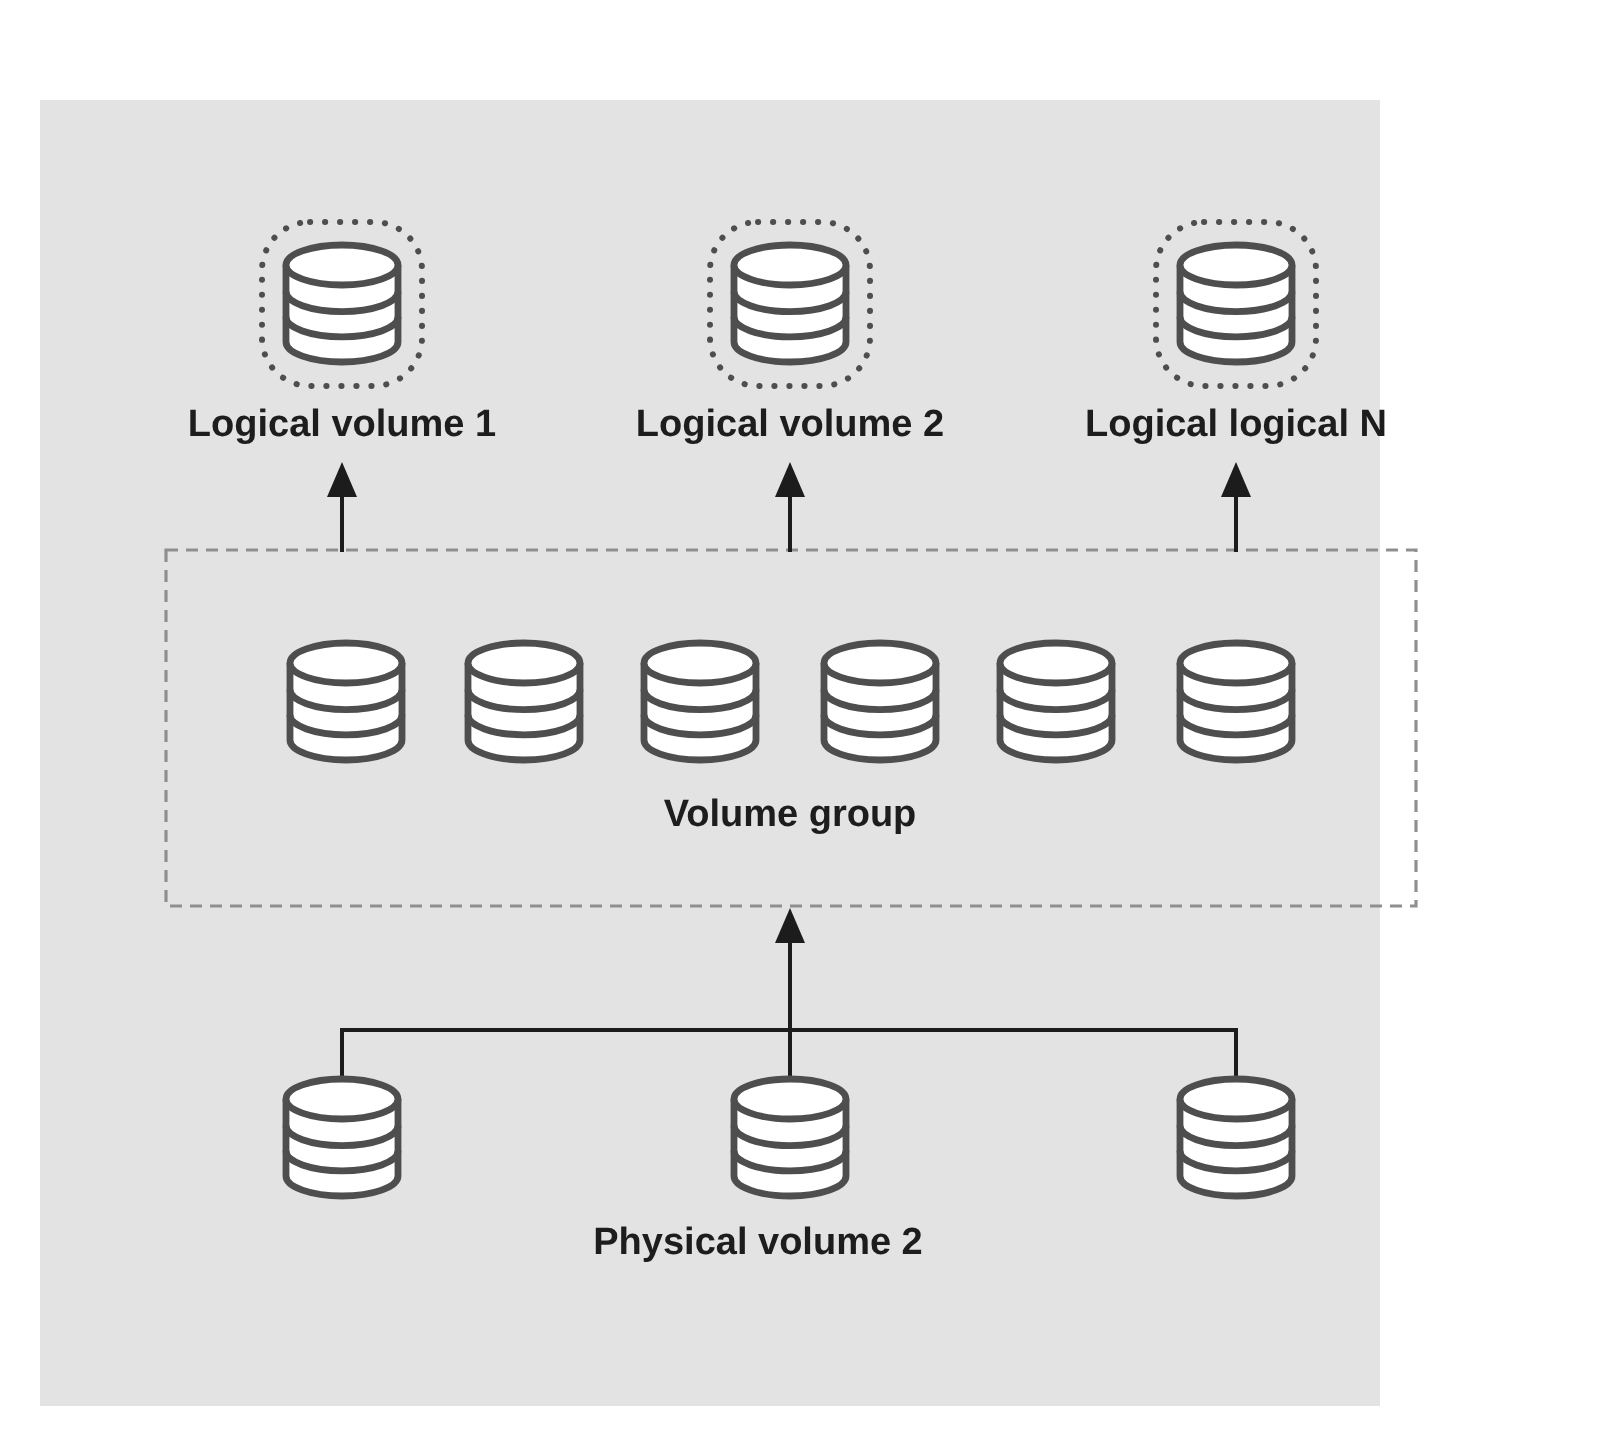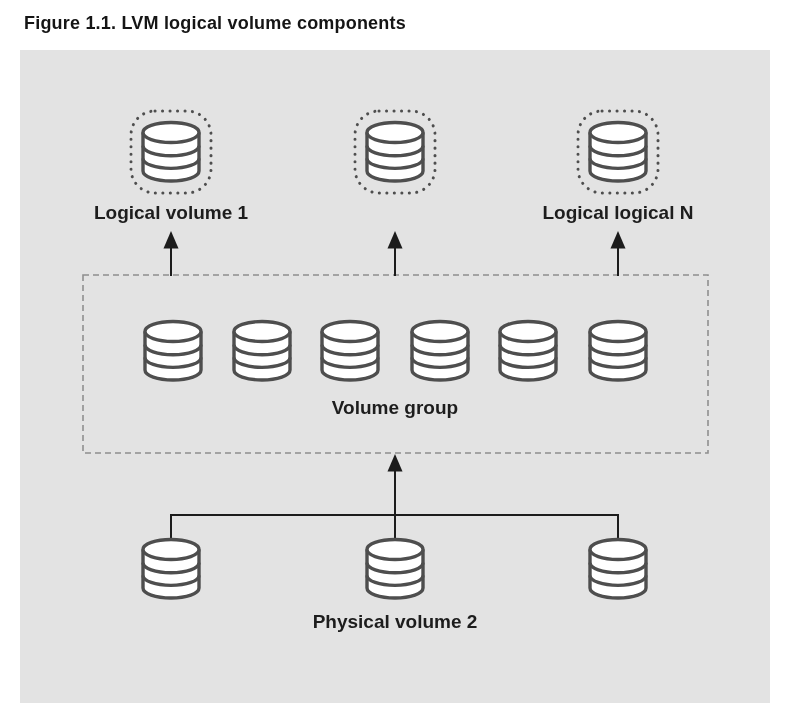--- a/index.html
+++ b/index.html
@@ -1,20 +1,20 @@
 <!DOCTYPE html>
 <html style="--page-bg: #ffffff; --panel-bg: #e3e3e3; --icon-stroke: #4e4e4e; --line-color: #1c1c1c; --dashed-border: #8f8f8f; --title-text: #151515; --label-text: #1d1d1d;"><head>
 <meta charset="utf-8">
 <style>
   html,body{margin:0;padding:0;background:#fff;}
   .page{position:relative;width:806px;height:724px;background:var(--page-bg,#ffffff);
         font-family:"Liberation Sans",sans-serif;overflow:hidden;}
   .figure-title{position:absolute;left:24px;top:13px;margin:0;font-size:18px;font-weight:700;
         letter-spacing:.2px;color:var(--title-text,#151515);white-space:nowrap;}
-  .panel{position:absolute;left:20px;top:50px;width:750px;height:653px;background:var(--panel-bg,#e3e3e3);}
+  .panel{position:absolute;left:20px;top:50px;width:670px;height:653px;background:var(--panel-bg,#e3e3e3);}
   .overlay{position:absolute;left:0;top:0;}
   .line{stroke:var(--line-color,#1c1c1c);stroke-width:2;fill:none;}
   .head{fill:var(--line-color,#1c1c1c);stroke:none;}
   .vg-border{stroke:var(--dashed-border,#8f8f8f);stroke-width:1.6;stroke-dasharray:6 4;fill:none;}
   .db{color:var(--icon-stroke,#4e4e4e);position:absolute;}
   .diagram-label{position:absolute;width:240px;text-align:center;font-size:19px;font-weight:600;
         line-height:22px;color:var(--label-text,#1d1d1d);white-space:nowrap;}
 </style>
 </head>
 <body>
@@ -25,21 +25,20 @@
       <path d="M4 11.5 v38.5 a28 10 0 0 0 56 0 V11.5" fill="#ffffff"></path>
       <ellipse cx="32" cy="11.5" rx="28" ry="10" fill="#ffffff"></ellipse>
       <path d="M4 24.8 a28 10 0 0 0 56 0" fill="none"></path>
       <path d="M4 37.4 a28 10 0 0 0 56 0" fill="none"></path>
     </g>
   </defs>
 </svg>
 
 <div class="page">
 
-  <h2 class="figure-title">Figure 1.1. LVM logical volume components</h2>
 
   <div class="panel">
 
     <svg class="overlay" width="750" height="653" viewBox="0 0 750 653">
       <rect class="vg-border" x="63" y="225" width="625" height="178"></rect>
       <g>
         <line class="line" x1="151" y1="226" x2="151" y2="196"></line>
         <polygon class="head" points="151,181 158.5,198.5 143.5,198.5"></polygon>
       </g>
       <g>
@@ -66,20 +65,21 @@
     <svg class="db" style="left:333px;top:59px" width="84" height="86" viewBox="0 0 84 86">
       <rect x="2" y="2" width="80" height="82" rx="24" fill="none" stroke="currentColor" stroke-width="3" stroke-dasharray="0.1 7.4" stroke-linecap="round"></rect>
       <use href="#db-shape" transform="translate(10 12)"></use>
     </svg>
     <svg class="db" style="left:556px;top:59px" width="84" height="86" viewBox="0 0 84 86">
       <rect x="2" y="2" width="80" height="82" rx="24" fill="none" stroke="currentColor" stroke-width="3" stroke-dasharray="0.1 7.4" stroke-linecap="round"></rect>
       <use href="#db-shape" transform="translate(10 12)"></use>
     </svg>
 
     <div class="diagram-label" style="left:31px;top:152px">Logical volume 1</div>
+    <div class="diagram-label" style="left:255px;top:152px">Logical volume 2</div>
     <div class="diagram-label" style="left:478px;top:152px">Logical logical N</div>
 
     <svg class="db" style="left:120px;top:269px" width="66" height="64" viewBox="-1 -1 66 64">
         <use href="#db-shape"></use>
       </svg>
     <svg class="db" style="left:209px;top:269px" width="66" height="64" viewBox="-1 -1 66 64">
         <use href="#db-shape"></use>
       </svg>
     <svg class="db" style="left:297px;top:269px" width="66" height="64" viewBox="-1 -1 66 64">
         <use href="#db-shape"></use>
@@ -99,16 +99,16 @@
     <svg class="db" style="left:118px;top:487px" width="66" height="64" viewBox="-1 -1 66 64">
         <use href="#db-shape"></use>
       </svg>
     <svg class="db" style="left:342px;top:487px" width="66" height="64" viewBox="-1 -1 66 64">
         <use href="#db-shape"></use>
       </svg>
     <svg class="db" style="left:565px;top:487px" width="66" height="64" viewBox="-1 -1 66 64">
         <use href="#db-shape"></use>
       </svg>
 
-    <div class="diagram-label" style="left:255px;top:561px">Physical volume 2</div>
+    <div class="diagram-label" style="left:239px;top:561px">Physical volume 2</div>
 
   </div>
 </div>
 
 </body></html>

